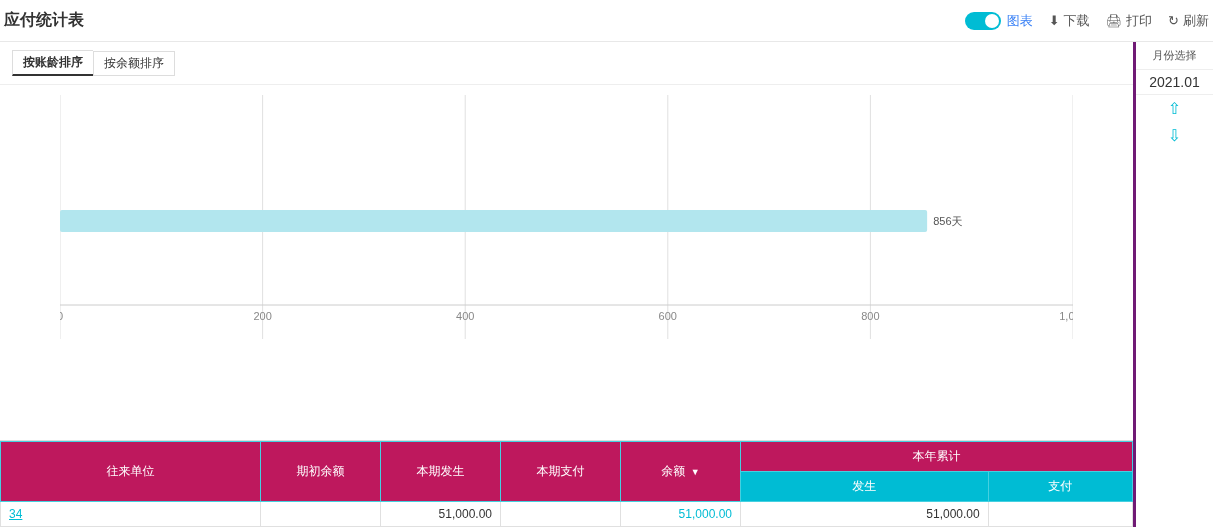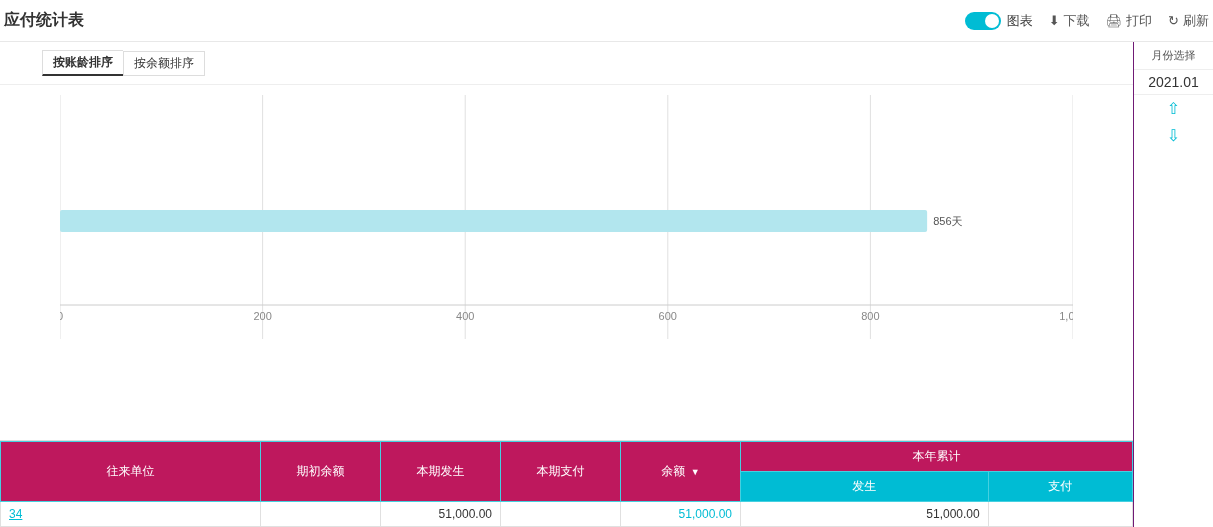--- a/index.html
+++ b/index.html
@@ -7,54 +7,54 @@
 
     .page-container { width: 1213px; height: 527px; display: flex; flex-direction: column; background: #fff; overflow: hidden; }
 
     
     .header { display: flex; align-items: center; justify-content: space-between; padding: 8px 4px; border-bottom: 1px solid #e8e8e8; background: #fff; height: 42px; }
     .header-title { font-size: 16px; font-weight: bold; color: #333; }
     .header-actions { display: flex; align-items: center; gap: 16px; }
     .toggle-switch { display: flex; align-items: center; gap: 6px; cursor: pointer; }
     .toggle-track { width: 36px; height: 18px; background: #00bcd4; border-radius: 9px; position: relative; cursor: pointer; }
     .toggle-thumb { width: 14px; height: 14px; background: #fff; border-radius: 50%; position: absolute; top: 2px; right: 2px; }
-    .toggle-label { font-size: 13px; color: #404040; }
+    .toggle-label { font-size: 13px; color: #3b82f6; }
     .action-btn { display: flex; align-items: center; gap: 4px; cursor: pointer; color: #555; font-size: 13px; }
 
     
     .main-area { display: flex; flex: 1; overflow: hidden; }
 
     
     .chart-section { flex: 1; display: flex; flex-direction: column; overflow: hidden; }
 
     
     .chart-toolbar { display: flex; align-items: center; justify-content: space-between; padding: 8px 12px; border-bottom: 1px solid #eee; }
     .chart-legend { display: flex; align-items: center; gap: 12px; font-size: 12px; color: #555; }
     .legend-item { display: flex; align-items: center; gap: 4px; }
     .legend-color { width: 20px; height: 10px; border-radius: 2px; }
     .chart-sort { display: flex; align-items: center; gap: 0; }
     .sort-btn { padding: 3px 10px; font-size: 12px; cursor: pointer; border: 1px solid #ddd; background: #fff; color: #333; }
     .sort-btn.active { border-bottom: 2px solid #333; font-weight: bold; }
-    .sort-btn:first-child { border-right: none; margin-left: 30px; }
+    .sort-btn:first-child { border-right: none; }
 
     
     .chart-area { flex: 1; position: relative; padding: 10px 60px 40px 60px; overflow: hidden; }
 
     
     .table-section { border-top: 1px solid #ddd; }
     .table-wrap { overflow-x: auto; }
     table { width: 100%; border-collapse: collapse; font-size: 12px; }
     thead tr.header-row-1 th { background: #be185d; color: #fff; text-align: center; padding: 6px 8px; font-weight: normal; border: 1px solid #45d0e0; }
     thead tr.header-row-2 th { background: #00bcd4; color: #fff; text-align: center; padding: 6px 8px; font-weight: normal; border: 1px solid #45d0e0; }
     tbody tr td { padding: 5px 8px; border: 1px solid #e0e0e0; background: #fff; }
     tbody tr td:nth-child(3), tbody tr td:nth-child(5), tbody tr td:nth-child(6) { text-align: right; color: #333; }
     .td-link { color: #00bcd4; text-decoration: underline; cursor: pointer; }
 
     
-    .sidebar { width: 80px; background: #fff; border-left: 1px solid #701a75; display: flex; flex-direction: column; align-items: flex-start; padding: 0; overflow: hidden; flex-shrink: 0; }
+    .sidebar { width: 80px; background: #fff; border-left: 3px solid #701a75; display: flex; flex-direction: column; align-items: flex-start; padding: 0; overflow: hidden; flex-shrink: 0; }
     .sidebar-header { width: 100%; text-align: center; background: #fff; padding: 6px 4px; font-size: 11px; color: #555; border-bottom: 1px solid #eee; }
     .sidebar-year { width: 100%; text-align: center; background: #fff; padding: 4px; font-size: 14px; color: #333; border-bottom: 1px solid #eee; }
     .nav-arrow { width: 100%; text-align: center; padding: 4px 0; cursor: pointer; color: #00bcd4; font-size: 16px; }
     .month-list { width: 100%; flex: 1; overflow-y: auto; }
     .month-item { width: 100%; text-align: center; padding: 5px 4px; font-size: 12px; cursor: pointer; color: #333; border-bottom: 1px solid #f0f0f0; position: relative; }
     .month-item.year-label { background: #00c853; color: #fff; font-weight: bold; font-size: 11px; padding: 3px 4px; }
   </style>
 </head>
 <body>
 

